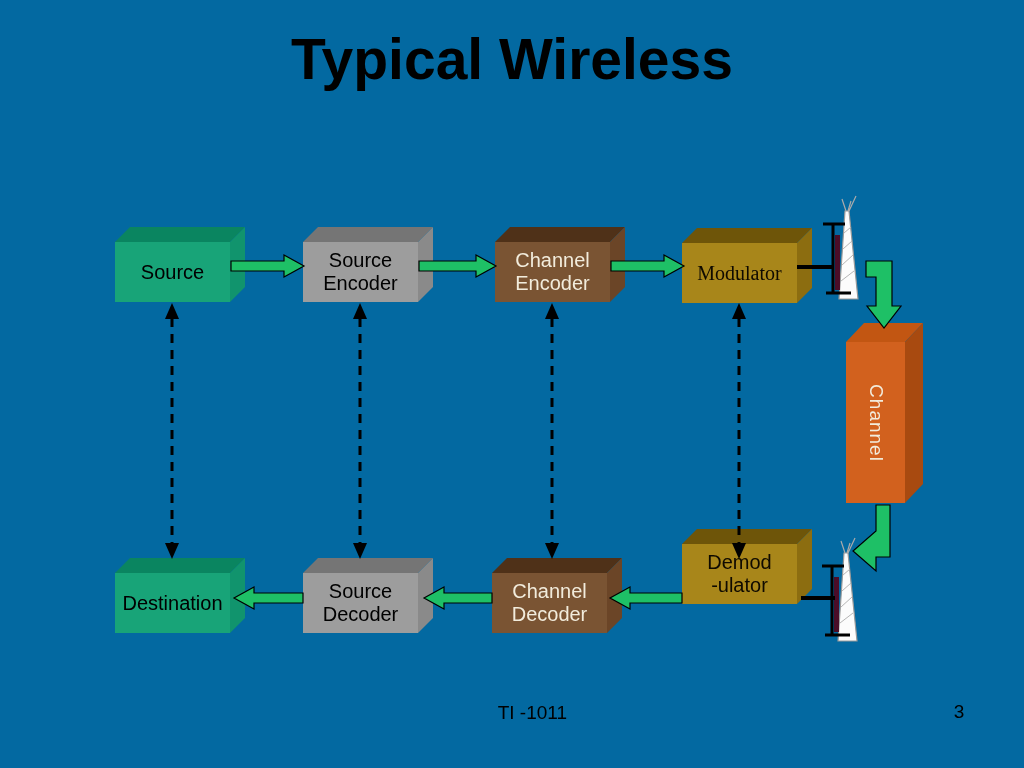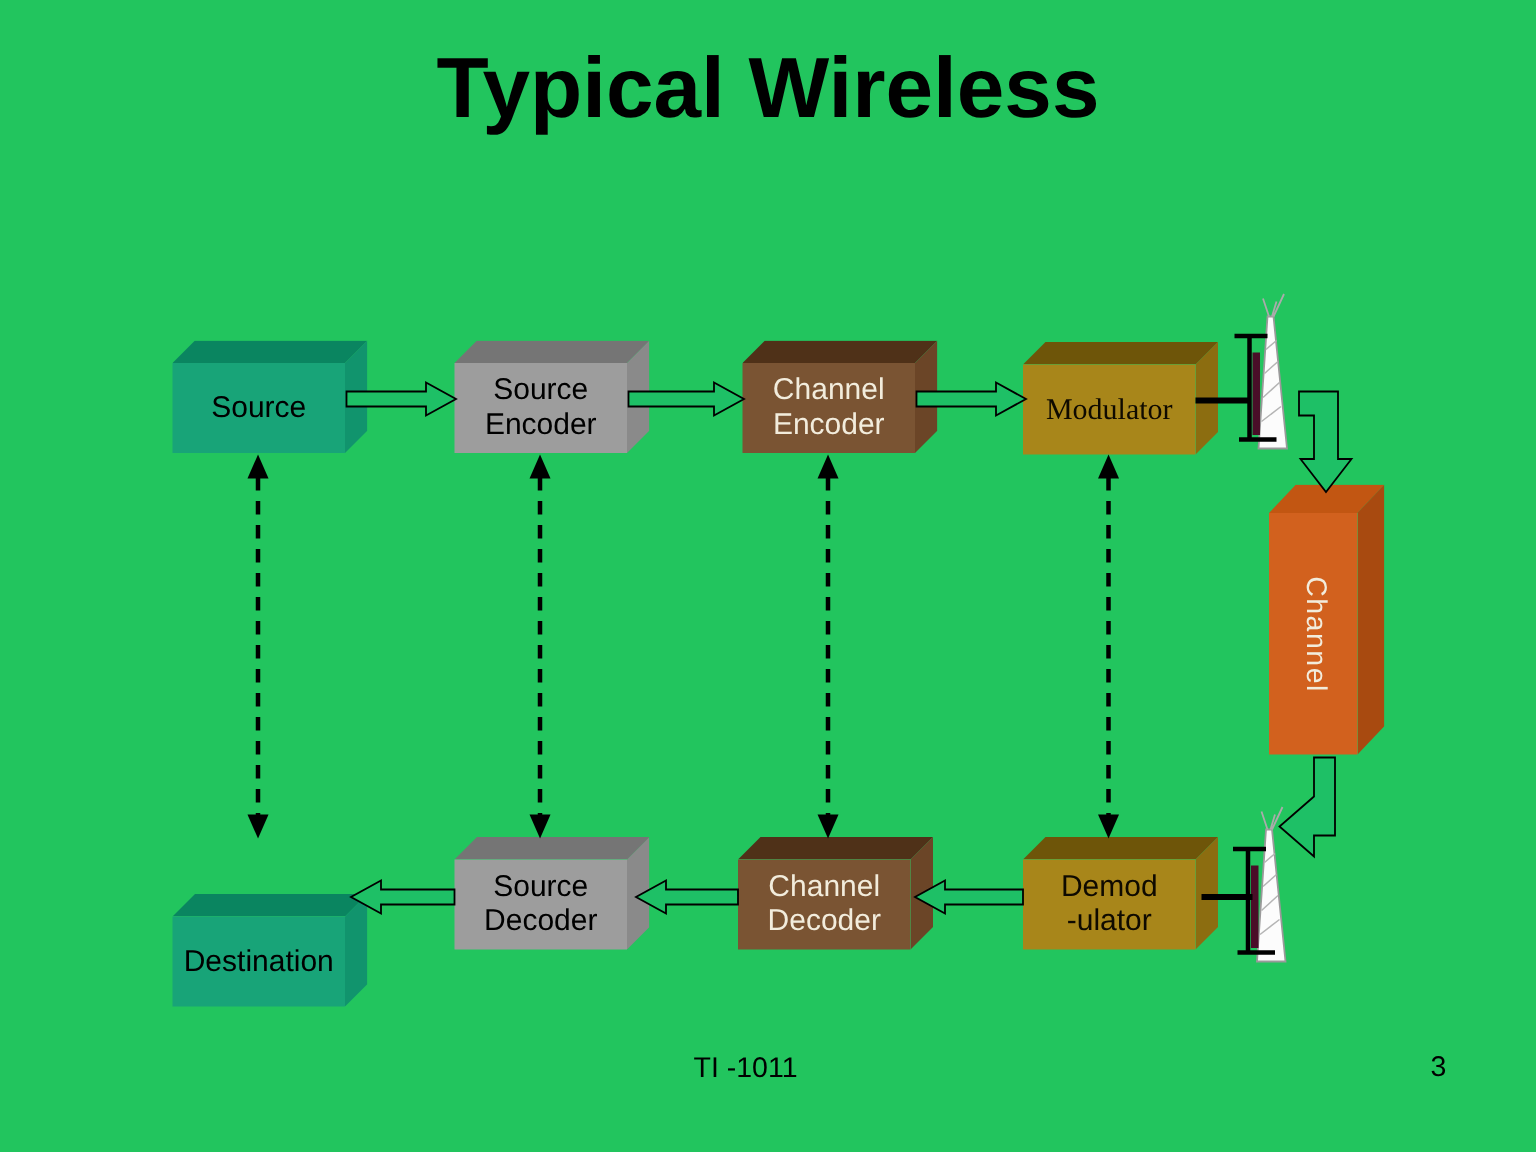--- a/index.html
+++ b/index.html
@@ -1,17 +1,17 @@
 <!DOCTYPE html>
 <html><head>
 <meta charset="utf-8">
 <style>
   html,body{margin:0;padding:0;background:#ffffff;}
   .slide{
-    position:relative;width:1024px;height:768px;background:#22c55e;overflow:hidden;
+    position:relative;width:1024px;height:768px;background:#0369a1;overflow:hidden;
     font-family:"Liberation Sans","DejaVu Sans",sans-serif;
   }
   .title{
     position:absolute;top:26px;left:0;width:1024px;text-align:center;
     color:#000;font-size:57px;font-weight:bold;line-height:66px;letter-spacing:0px;
   }
   
   .box3d{position:absolute;width:130px;height:75px;z-index:2;}
   .box3d .front{
     position:absolute;left:0;top:15px;width:115px;height:60px;
@@ -52,21 +52,21 @@
     clip-path:polygon(0 19px,100% 0,100% 161px,0 100%);
   }
   .channel-label{
     position:absolute;left:50%;top:50%;
     transform:translate(-50%,-50%) rotate(90deg);
     color:#F2ECDC;font-size:19px;letter-spacing:1px;white-space:nowrap;
   }
   .dest-size{font-size:19px;}
   
   .overlay{position:absolute;left:0;top:0;width:1024px;height:768px;z-index:3;pointer-events:none;}
-  .footer-id{position:absolute;left:427px;top:702px;width:140px;text-align:center;color:#000;font-size:19px;}
+  .footer-id{position:absolute;left:427px;top:702px;width:140px;text-align:right;color:#000;font-size:19px;}
   .footer-page{position:absolute;left:946px;top:701px;width:26px;text-align:center;color:#000;font-size:19px;}
 </style>
 </head>
 <body>
 
 <div class="slide">
 
   <div class="title">
     <div>Typical Wireless</div>
   </div>
@@ -108,21 +108,21 @@
     </div>
 
     <div class="channel3d">
       <div class="top"></div>
       <div class="side"></div>
       <div class="front">
         <span class="channel-label">Channel</span>
       </div>
     </div>
 
-    <div class="box3d olive" style="left:682px;top:558px;">
+    <div class="box3d olive" style="left:682px;top:529px;">
       <div class="top"></div>
       <div class="side"></div>
       <div class="front">
         <span>Demod</span>
         <span>-ulator</span>
       </div>
     </div>
 
     <div class="box3d brown" style="left:492px;top:558px;">
       <div class="top"></div>
@@ -135,21 +135,21 @@
 
     <div class="box3d gray" style="left:303px;top:558px;">
       <div class="top"></div>
       <div class="side"></div>
       <div class="front">
         <span>Source</span>
         <span>Decoder</span>
       </div>
     </div>
 
-    <div class="box3d teal" style="left:115px;top:558px;margin-top:38px;">
+    <div class="box3d teal" style="left:115px;top:558px;">
       <div class="top"></div>
       <div class="side"></div>
       <div class="front dest-size">
         <span>Destination</span>
       </div>
     </div>
   </div>
 
   <svg class="overlay" viewBox="0 0 1024 768">
     <defs>

